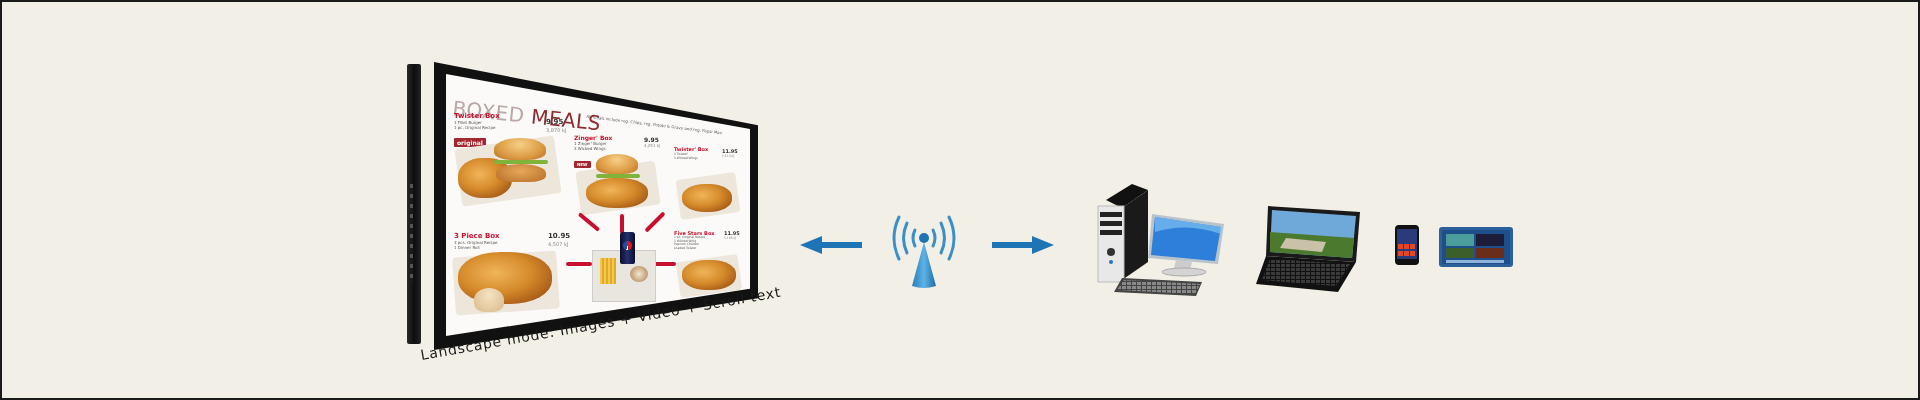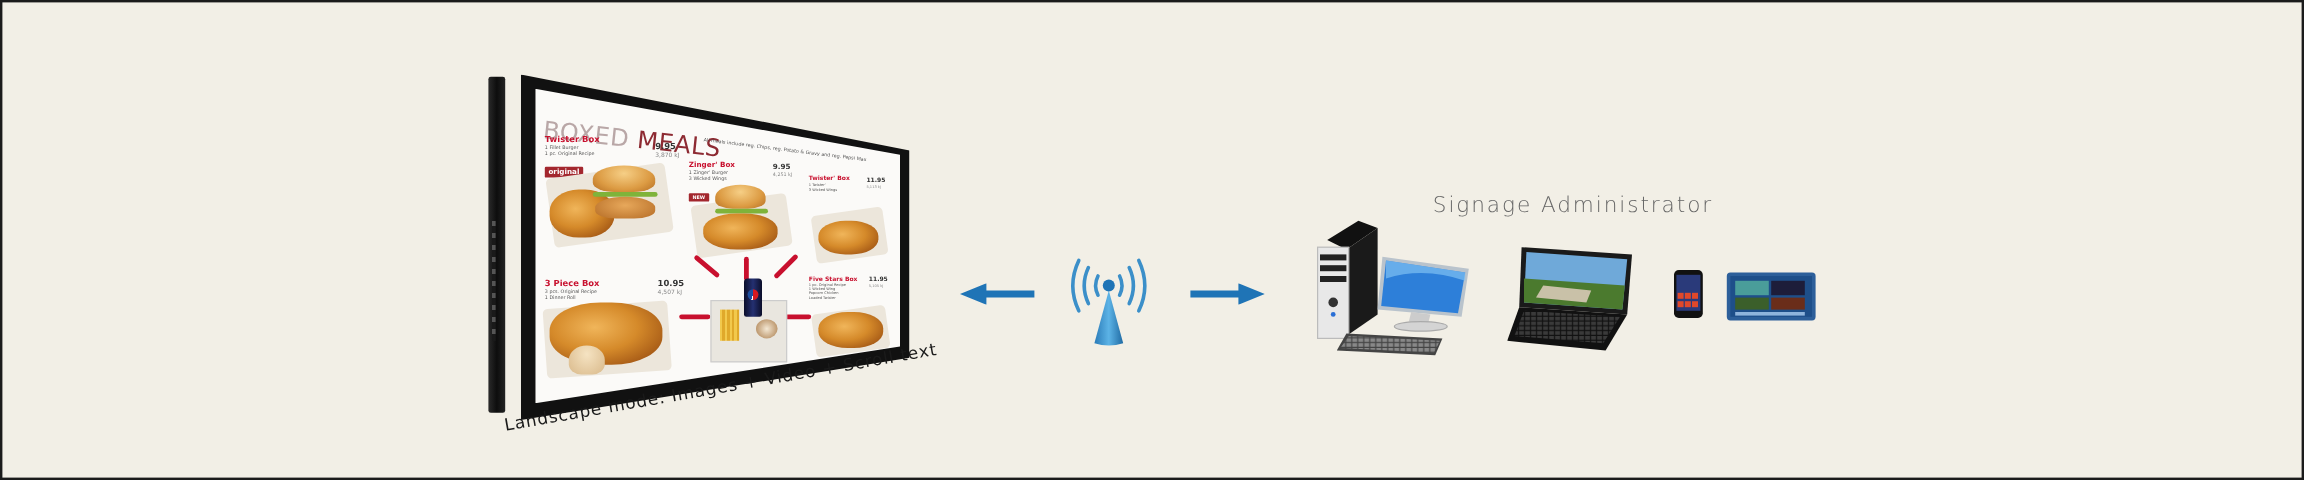--- a/index.html
+++ b/index.html
@@ -156,21 +156,20 @@
     <path d="M23 9 Q16 24 23 39" stroke="#3b8fc9" stroke-width="3" fill="none" stroke-linecap="round"></path>
     <path d="M57 9 Q64 24 57 39" stroke="#3b8fc9" stroke-width="3" fill="none" stroke-linecap="round"></path>
     <path d="M15 3 Q5 24 15 45" stroke="#3b8fc9" stroke-width="3" fill="none" stroke-linecap="round"></path>
     <path d="M65 3 Q75 24 65 45" stroke="#3b8fc9" stroke-width="3" fill="none" stroke-linecap="round"></path>
   </svg>
 
   <svg class="arrow-right" viewBox="0 0 64 18">
     <polygon points="64,9 42,0 42,6 2,6 2,12 42,12 42,18" fill="#1f74b6"></polygon>
   </svg>
 
-  <div class="admin-label">Signage Administrator</div>
 
   <svg class="device" style="left:1090px;top:180px;width:140px;height:122px;" viewBox="0 0 140 122">
     <polygon points="14,18 40,2 56,8 30,26" fill="#111"></polygon>
     <polygon points="30,26 56,8 56,80 30,98" fill="#1a1a1a"></polygon>
     <rect x="6" y="24" width="26" height="76" fill="#e8e8e8" stroke="#bbb"></rect>
     <rect x="8" y="30" width="22" height="5" fill="#222"></rect>
     <rect x="8" y="39" width="22" height="5" fill="#222"></rect>
     <rect x="8" y="48" width="22" height="5" fill="#222"></rect>
     <circle cx="19" cy="70" r="4" fill="#333"></circle>
     <circle cx="19" cy="80" r="2" fill="#2a6fd6"></circle>

